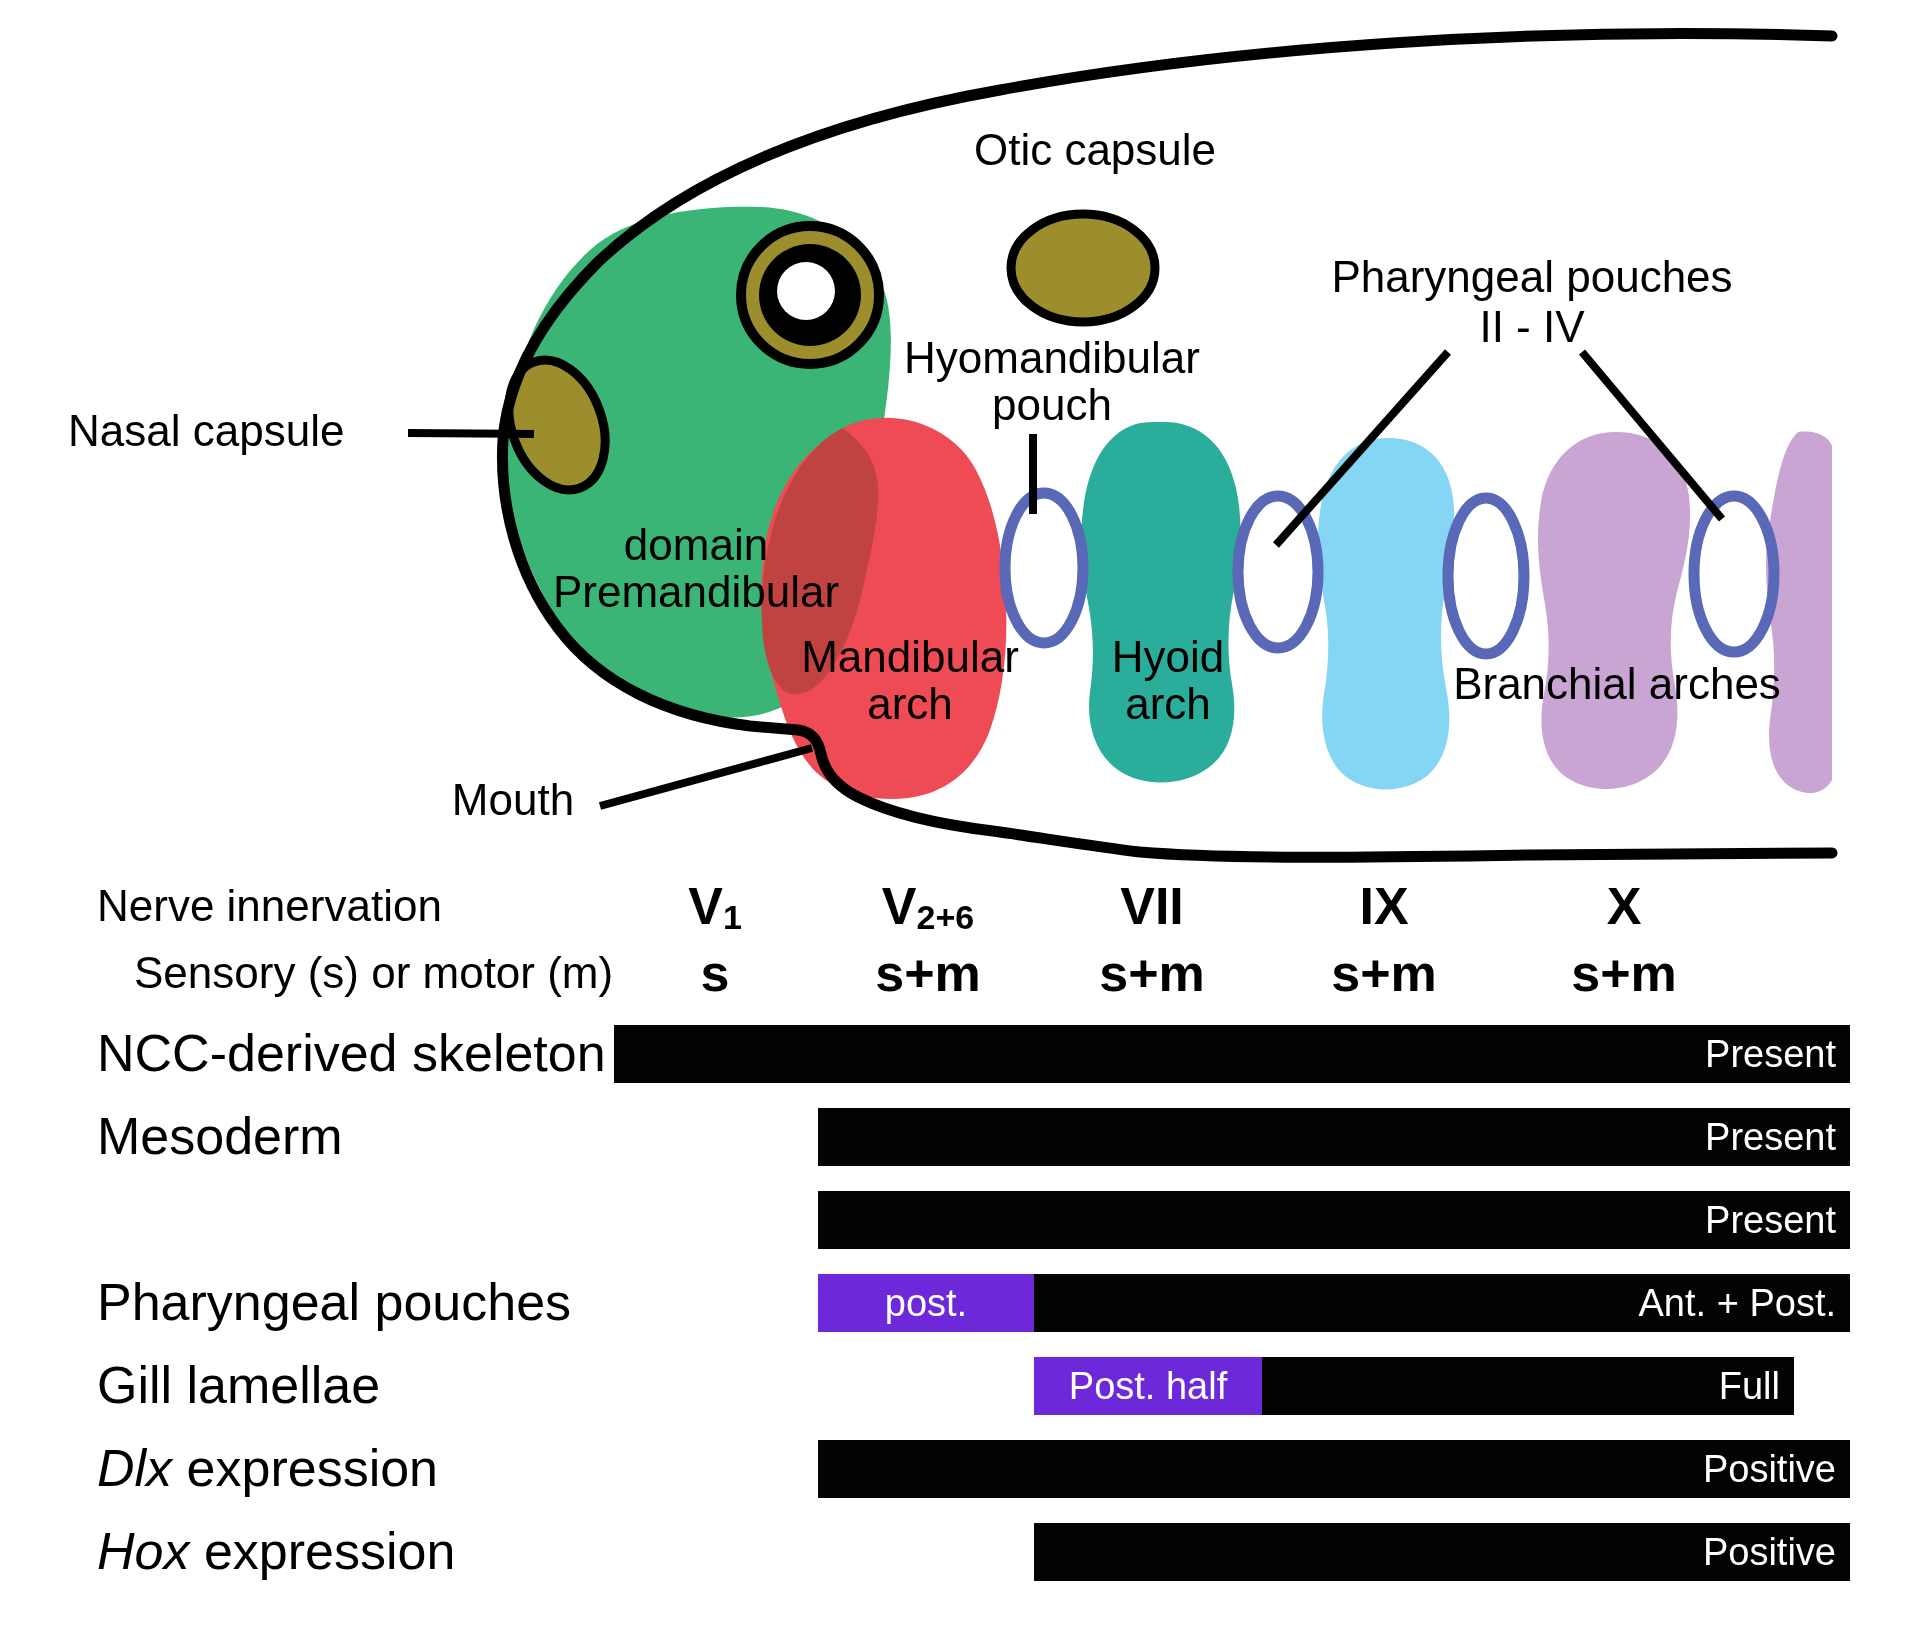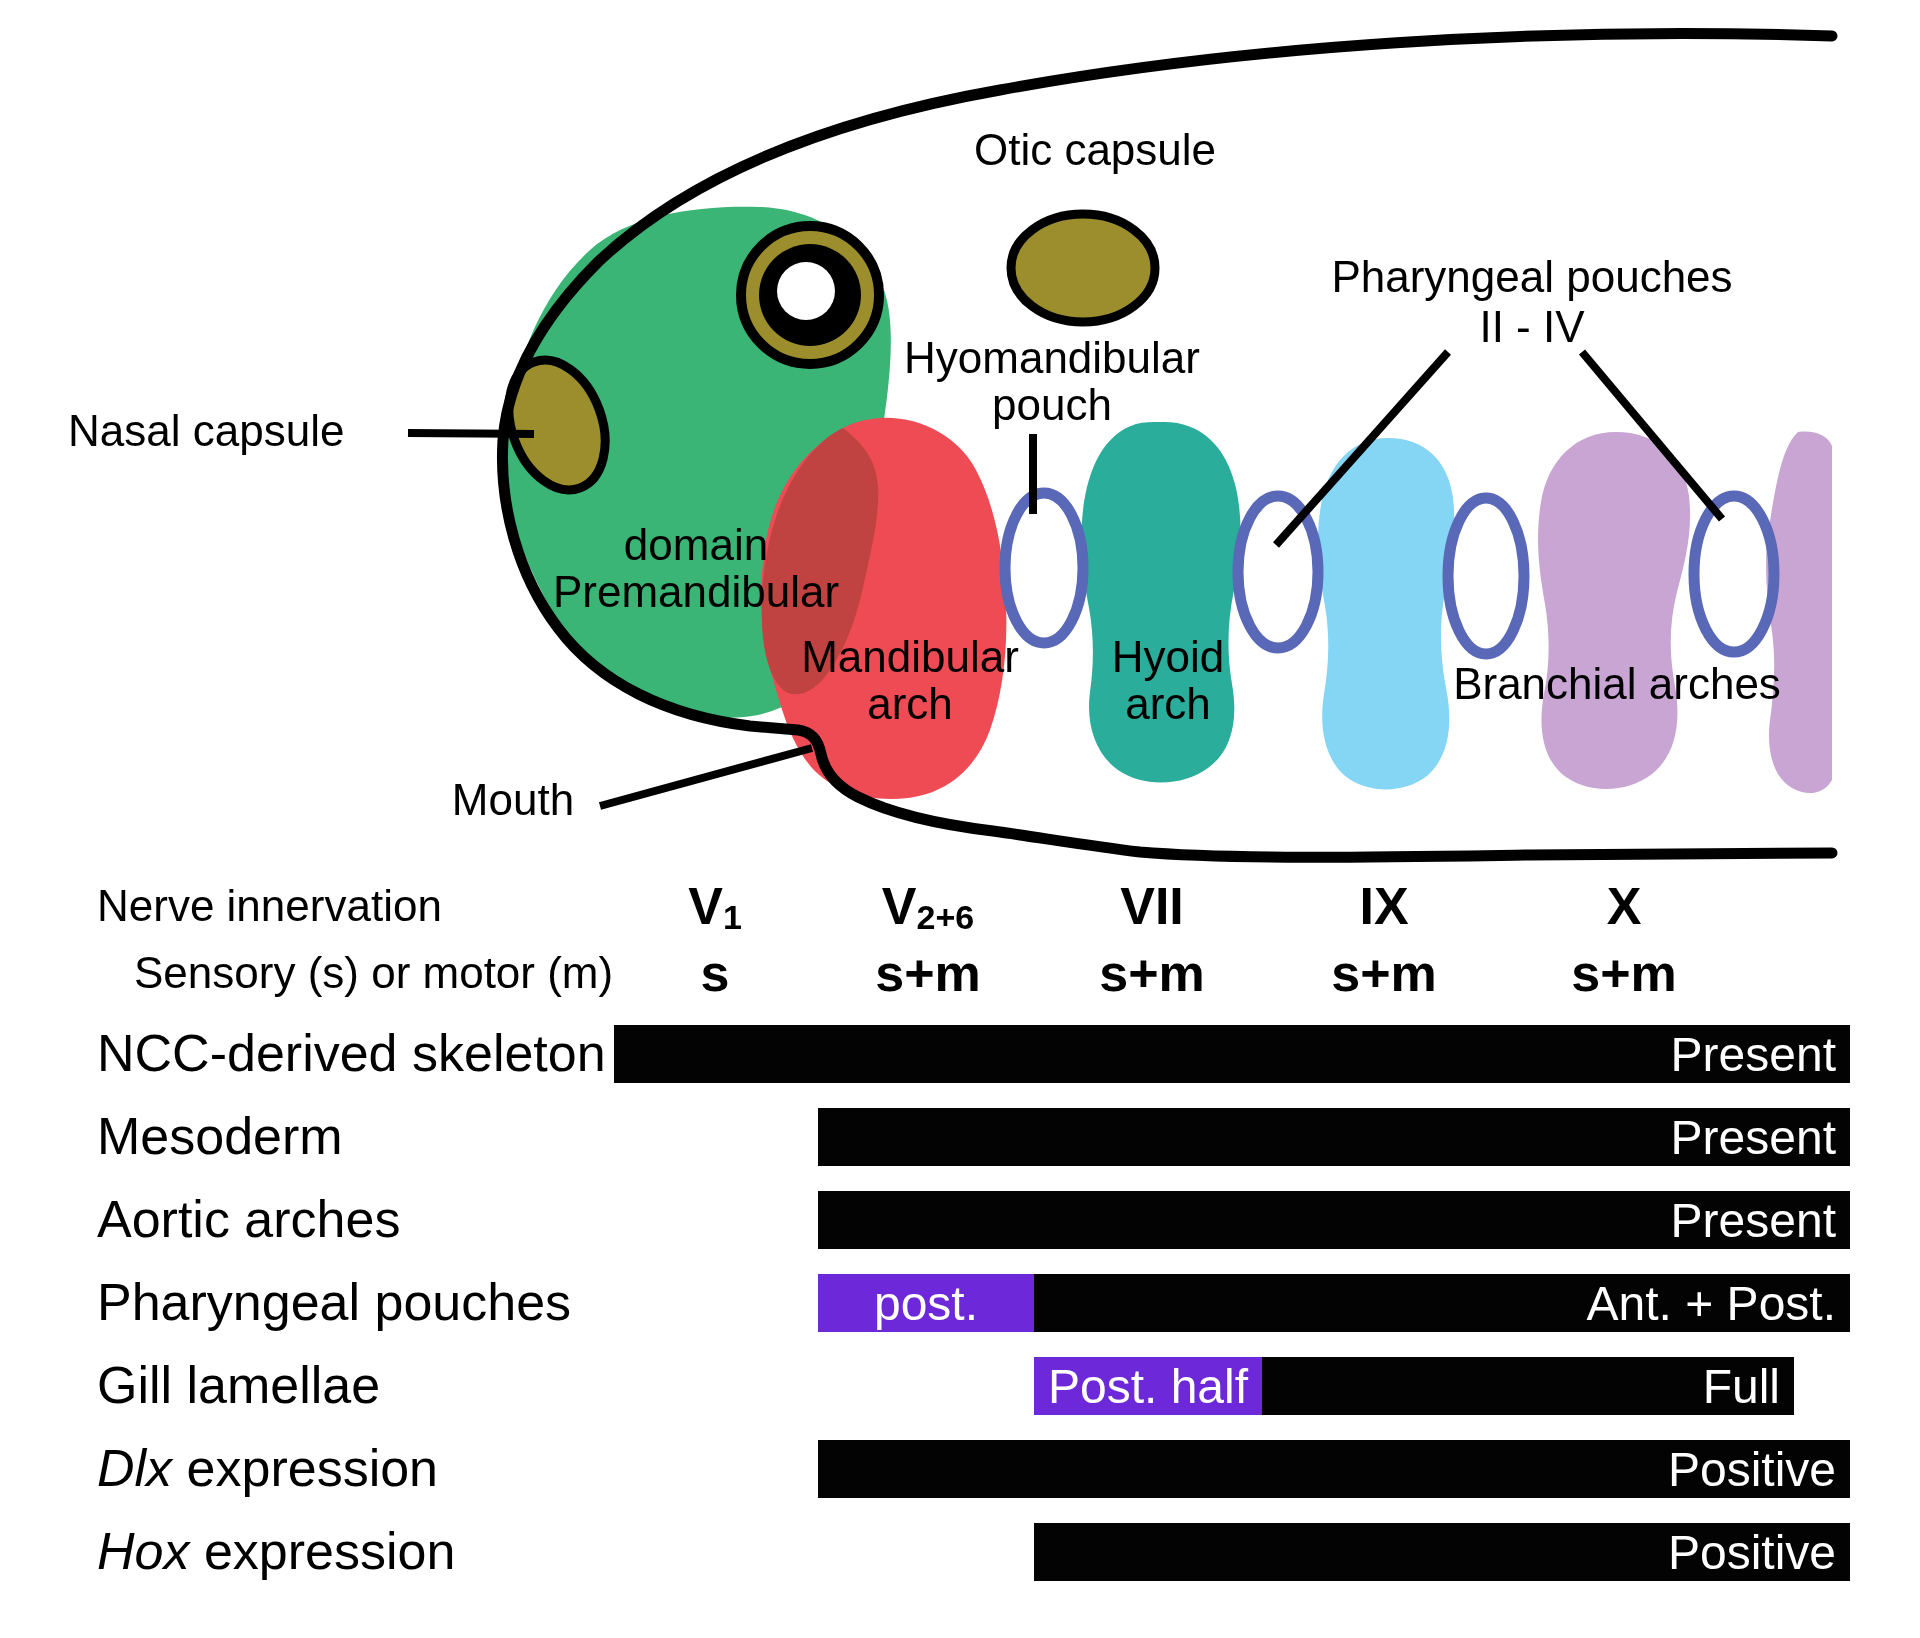--- a/index.html
+++ b/index.html
@@ -7,21 +7,21 @@
          font-family:"Liberation Sans",sans-serif;color:#000;}
   svg.fig{position:absolute;left:0;top:0;}
   .lbl{position:absolute;font-size:44px;line-height:52px;white-space:nowrap;}
   .lbl.center{transform:translateX(-50%);text-align:center;}
   .lbl.two{line-height:47px;}
   .lbl.ph{line-height:50px;}
   .rowlabel{position:absolute;left:97px;height:58px;font-size:52px;display:flex;align-items:flex-end;white-space:pre;}
   .it{font-style:italic;}
   .cell{position:absolute;transform:translateX(-50%);font-size:52px;line-height:52px;white-space:nowrap;font-weight:bold;}
   .sub{font-size:34px;vertical-align:-5px;letter-spacing:0;}
-  .seg{position:absolute;height:58px;font-size:48px;display:flex;align-items:center;box-sizing:border-box;}
+  .seg{position:absolute;height:58px;font-size:38px;display:flex;align-items:center;box-sizing:border-box;}
   .seg.black{background:#030303;color:#fff;justify-content:flex-end;padding-right:14px;}
   .seg.gray{background:#6d28d9;color:#fff;justify-content:center;}
 </style>
 </head>
 <body>
 
 <div class="stage">
 
   <svg class="fig" width="1920" height="880" viewBox="0 0 1920 880">
 
@@ -137,21 +137,20 @@
   <div class="cell" style="left:1152px;top:947px">s+m</div>
   <div class="cell" style="left:1384px;top:947px">s+m</div>
   <div class="cell" style="left:1624px;top:947px">s+m</div>
 
   <div class="rowlabel" style="top:1025px"><span class="it"></span><span>NCC-derived skeleton</span></div>
   <div class="seg black" style="left:614px;top:1025px;width:1236px">Present</div>
 
   <div class="rowlabel" style="top:1108px"><span class="it"></span><span>Mesoderm</span></div>
   <div class="seg black" style="left:818px;top:1108px;width:1032px">Present</div>
 
-  <div class="rowlabel" style="top:1191px"><span class="it"></span><span>Aortic arches</span></div>
   <div class="seg black" style="left:818px;top:1191px;width:1032px">Present</div>
 
   <div class="rowlabel" style="top:1274px"><span class="it"></span><span>Pharyngeal pouches</span></div>
   <div class="seg gray" style="left:818px;top:1274px;width:216px">post.</div>
   <div class="seg black" style="left:1034px;top:1274px;width:816px">Ant. + Post.</div>
 
   <div class="rowlabel" style="top:1357px"><span class="it"></span><span>Gill lamellae</span></div>
   <div class="seg gray" style="left:1034px;top:1357px;width:228px">Post. half</div>
   <div class="seg black" style="left:1262px;top:1357px;width:532px">Full</div>
 

